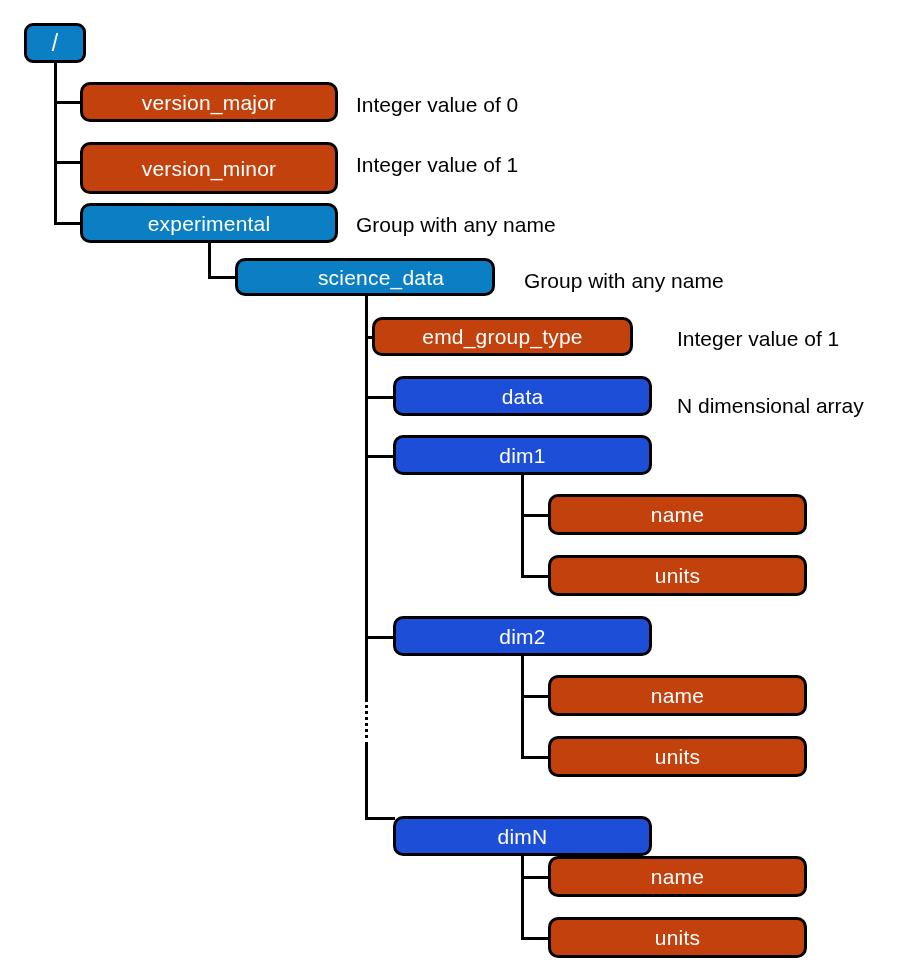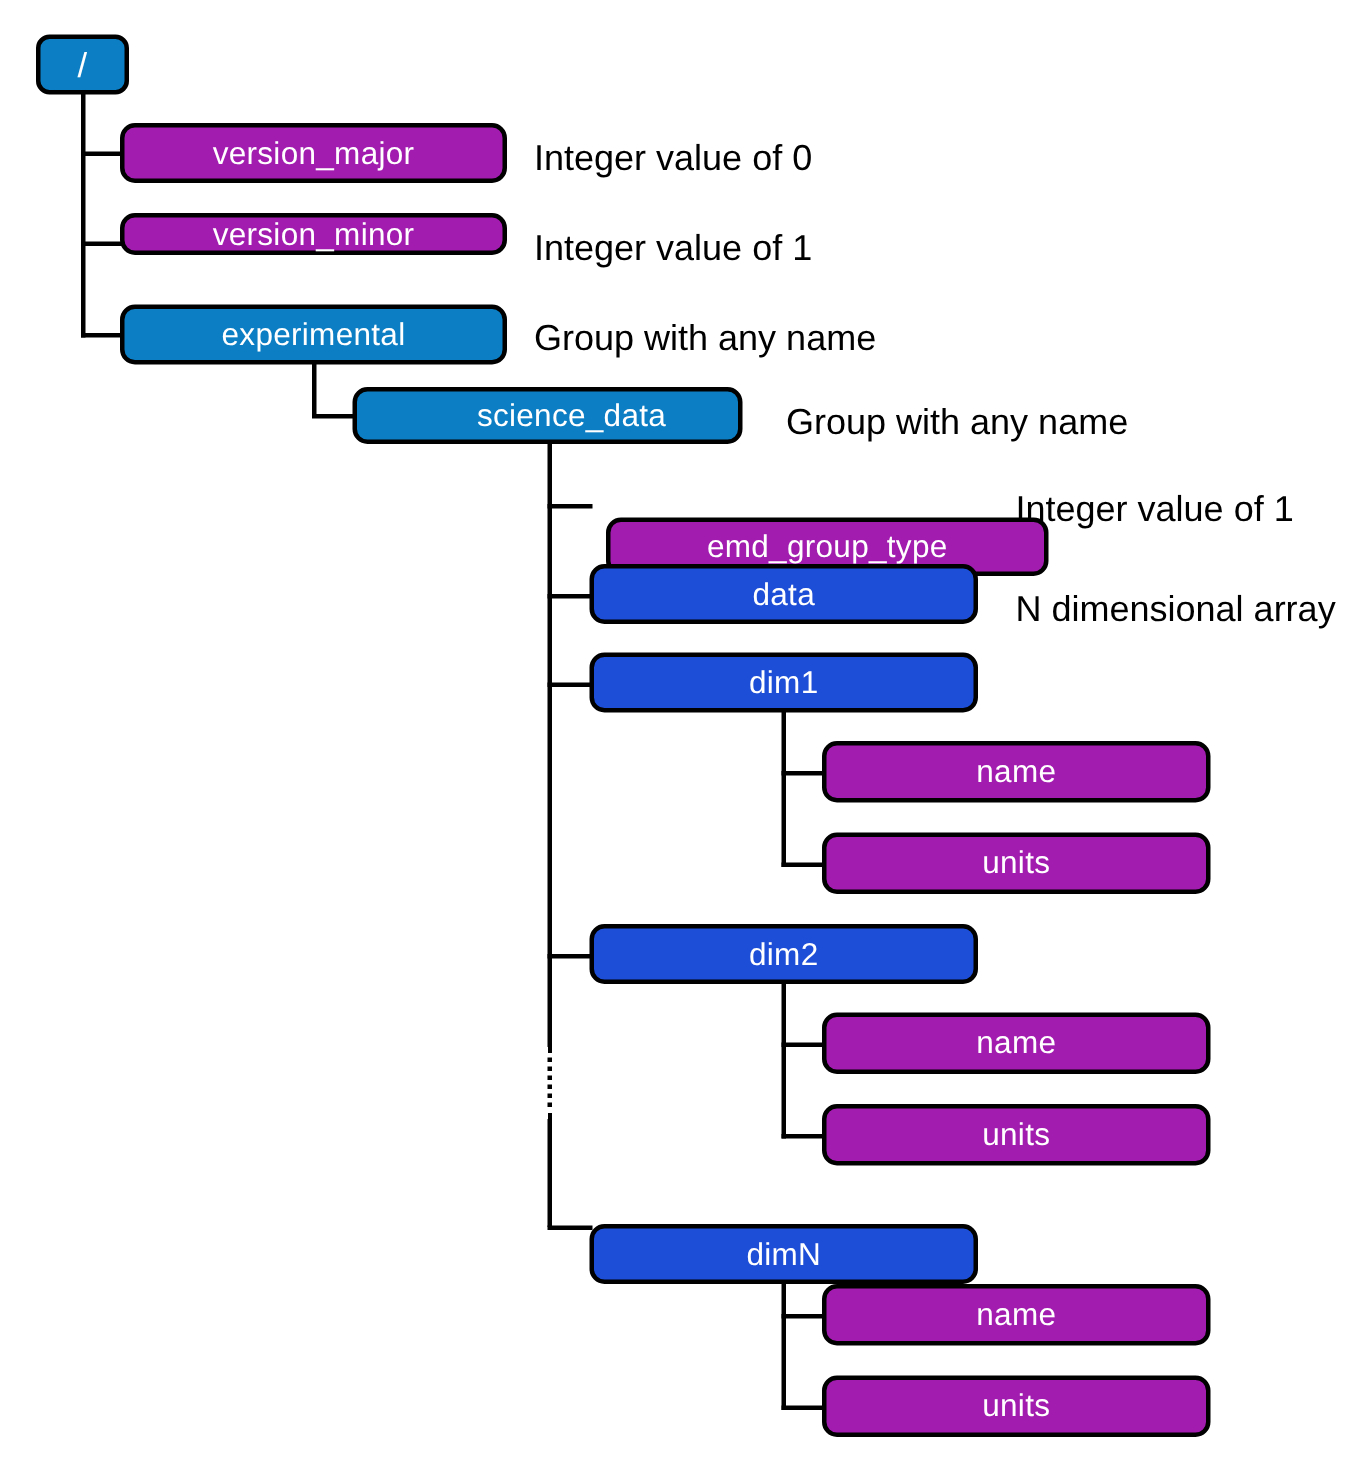--- a/index.html
+++ b/index.html
@@ -28,27 +28,27 @@
     line-height: 1;
     letter-spacing: 0.2px;
     white-space: nowrap;
     user-select: none;
   }
   .node.root {
     border-radius: 9px;
     font-size: 23px;
   }
   .blue  { background: #0C7FC4; }
-  .gold  { background: #a21caf; }
+  .gold  { background: #c2410c; }
   .green { background: #1d4ed8; }
 
   .annot {
     position: absolute;
     color: #000000;
-    font-size: 24px;
+    font-size: 21px;
     line-height: 1;
     white-space: nowrap;
     user-select: none;
   }
 
   .edge {
     position: absolute;
     background: #000000;
   }
   .edge.v { width: 3px; }
@@ -97,27 +97,27 @@
   <div class="edge h" style="left:521px; top:756px; width:30px;"></div>
 
   <div class="edge v" style="left:521px; top:836px; height:104px;"></div>
   <div class="edge h" style="left:521px; top:876px; width:30px;"></div>
   <div class="edge h" style="left:521px; top:937px; width:30px;"></div>
 
   <div class="node root blue" style="left:24px; top:23px; width:62px; height:40px;">/</div>
 
   <div class="node gold" style="left:80px; top:82px; width:258px; height:40px;">version_major</div>
 
-  <div class="node gold" style="left:80px; top:142px; width:258px; height:28px;">version_minor</div>
+  <div class="node gold" style="left:80px; top:142px; width:258px; height:52px;">version_minor</div>
 
   <div class="node blue" style="left:80px; top:203px; width:258px; height:40px;">experimental</div>
 
   <div class="node blue" style="left:235px; top:258px; width:260px; height:38px;padding-left:32px;">science_data</div>
 
-  <div class="node gold" style="left:404px; top:317px; width:295px; height:39px;margin-top:28px;">emd_group_type</div>
+  <div class="node gold" style="left:372px; top:317px; width:261px; height:39px;">emd_group_type</div>
 
   <div class="node green" style="left:393px; top:376px; width:259px; height:40px;">data</div>
 
   <div class="node green" style="left:393px; top:435px; width:259px; height:40px;text-align:center;">dim1</div>
 
   <div class="node gold" style="left:548px; top:494px; width:259px; height:41px;">name</div>
 
   <div class="node gold" style="left:548px; top:555px; width:259px; height:41px;">units</div>
 
   <div class="node green" style="left:393px; top:616px; width:259px; height:40px;">dim2</div>

